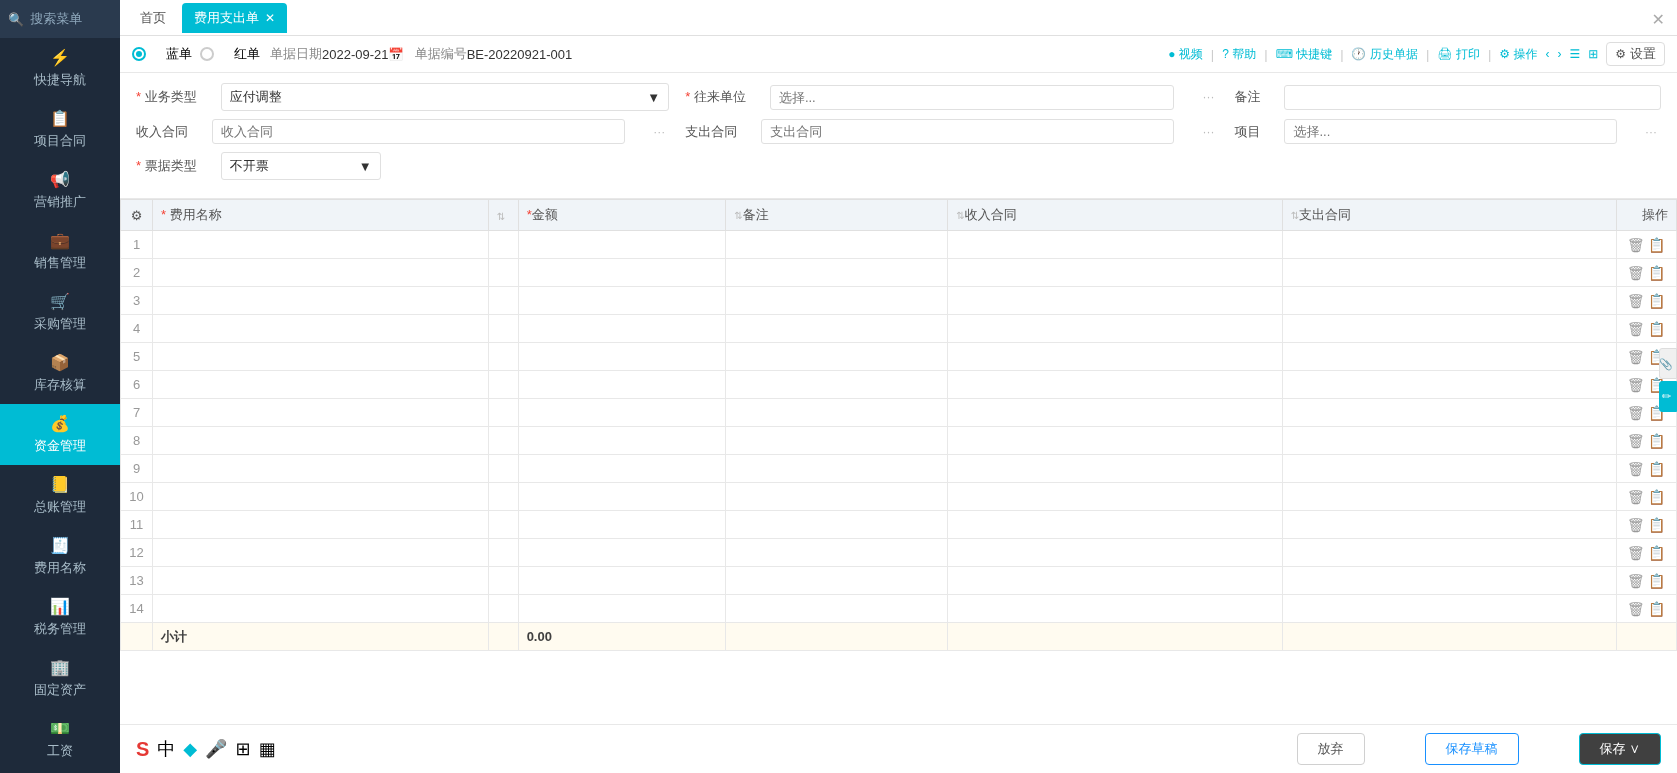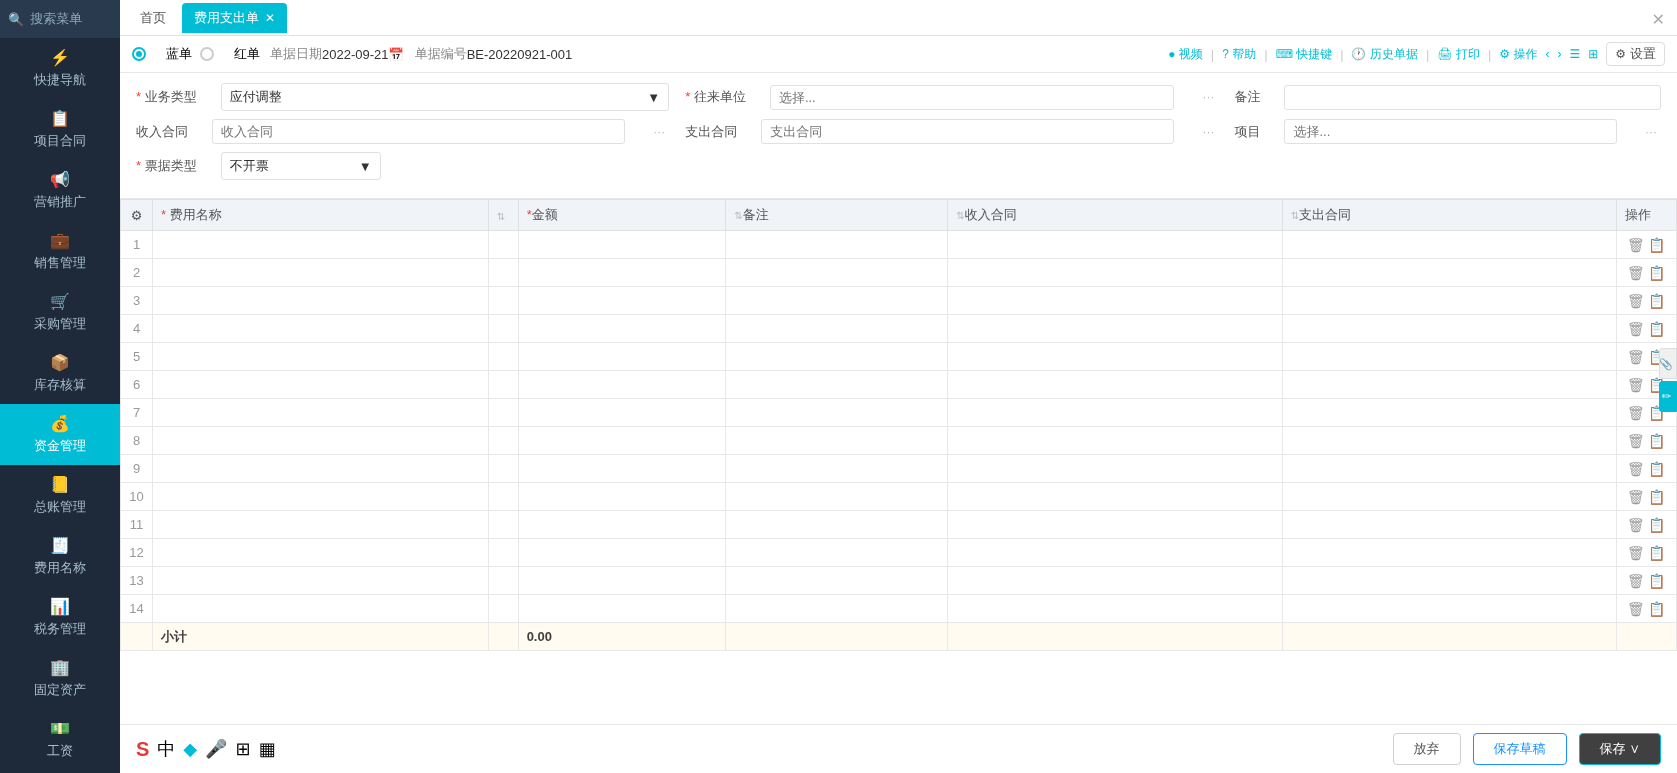--- a/index.html
+++ b/index.html
@@ -49,31 +49,31 @@
     .form-dots { color: #bbb; font-size: 12px; cursor: pointer; padding: 0 4px; }
     .form-note { flex: 0.8; }
 
     
     .table-area { flex: 1; overflow: auto; background: #fff; }
     table { width: 100%; border-collapse: collapse; }
     thead tr { background: #f0f4f8; }
     thead th { border: 1px solid #e0e0e0; padding: 6px 8px; text-align: left; color: #555; font-weight: normal; font-size: 13px; white-space: nowrap; }
     tbody td { border: 1px solid #e8e8e8; padding: 4px 8px; color: #333; font-size: 13px; height: 28px; }
     .row-num { color: #999; text-align: center; width: 30px; }
-    .action-col { text-align: left; width: 60px; }
+    .action-col { text-align: right; width: 60px; }
     .action-icons { display: flex; gap: 4px; justify-content: center; }
     .action-icon { cursor: pointer; color: #999; font-size: 14px; }
     .subtotal-row { background: #fffbf0; }
     .subtotal-row td { font-weight: bold; color: #404040; }
 
     
     .footer { background: #fff; border-top: 1px solid #e8e8e8; padding: 8px 16px; display: flex; align-items: center; justify-content: flex-end; gap: 12px; }
     .footer-icons { margin-right: auto; display: flex; gap: 8px; align-items: center; }
     .footer-icon { font-size: 18px; cursor: pointer; }
-    .btn { padding: 6px 20px; border-radius: 4px; cursor: pointer; font-size: 13px; border: none; }
+    .btn { padding: 6px 20px; border-radius: 4px; cursor: pointer; font-size: 13px; border: none; margin-left: 48px; }
     .btn-default { background: #fff; border: 1px solid #d0d0d0; color: #555; }
     .btn-save-draft { background: #fff; border: 1px solid #1890ff; color: #1890ff; }
     .btn-save-more { background: #404040; color: #fff; border: 1px solid #00bcd4; }
 
     .col-settings { width: 32px; text-align: center; }
     .sort-arrows { color: #bbb; font-size: 10px; }
 
     
     .win-close { position: absolute; top: 10px; right: 12px; cursor: pointer; color: #aaa; font-size: 16px; }
   </style>

